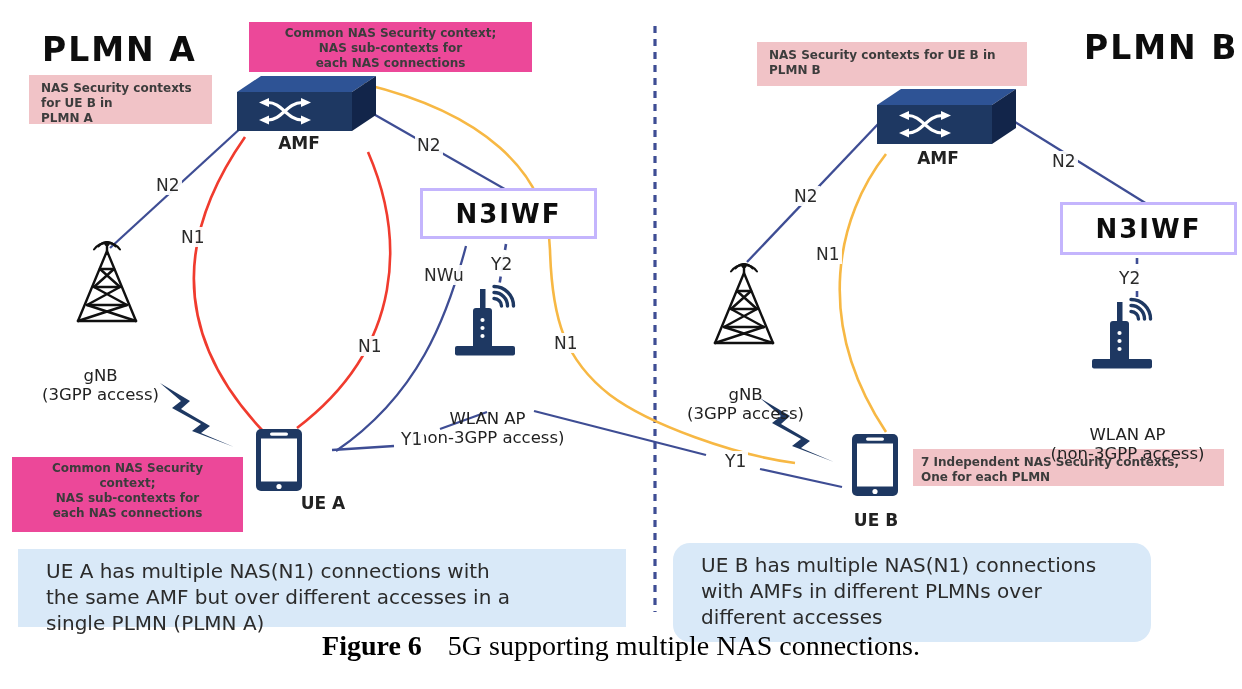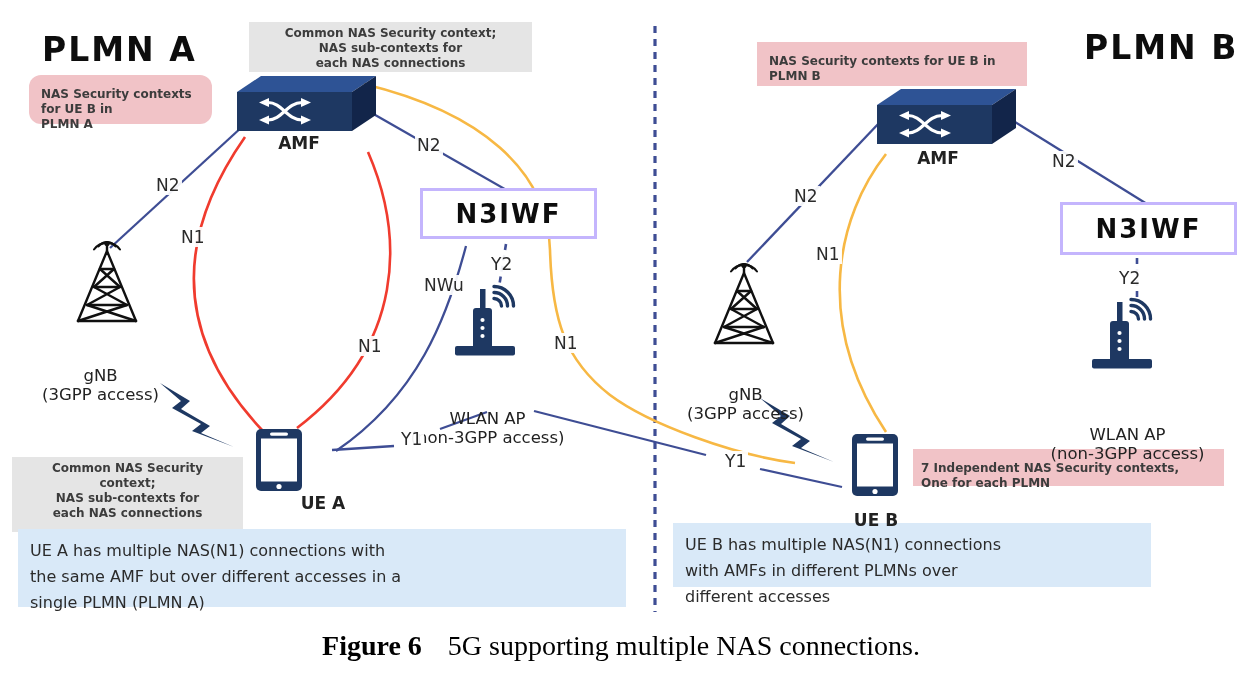--- a/index.html
+++ b/index.html
@@ -3,24 +3,24 @@
 <meta charset="utf-8">
 <style>
   html,body{margin:0;padding:0;background:#ffffff;}
   .stage{position:relative;width:1242px;height:689px;background:#ffffff;overflow:hidden;
          font-family:"DejaVu Sans","Liberation Sans",sans-serif;}
   svg.art{position:absolute;left:0;top:0;}
   .abs{position:absolute;}
   .plmn-title{font-size:33px;font-weight:bold;color:#0d0d0d;letter-spacing:2px;white-space:pre;}
   .note{font-size:12px;font-weight:bold;line-height:15px;color:#3c3c3c;white-space:pre-line;
         box-sizing:border-box;}
-  .note.green{background:#e5e5e5;text-align:center;padding:4px 6px;}
-  .note.pink{background:#f1c3c7;text-align:left;padding:12px 0 4px 12px;}
-  .summary{background:#d9e9f8;font-size:16px;line-height:26px;color:#2b2b2b;white-space:pre-line;
-           padding:9px 12px;box-sizing:border-box;}
+  .note.green{background:#ec4899;text-align:center;padding:4px 6px;}
+  .note.pink{background:#f1c3c7;text-align:left;padding:6px 0 4px 12px;}
+  .summary{background:#d9e9f8;font-size:20px;line-height:26px;color:#2b2b2b;white-space:pre-line;
+           padding:9px 28px;box-sizing:border-box;margin-top:20px;}
   .lbl{font-size:17px;color:#2b2b2b;background:rgba(255,255,255,.93);padding:0 2px;line-height:20px;}
   .node-lbl{font-size:17px;font-weight:bold;color:#222;text-align:center;white-space:pre-line;line-height:20px;}
   .node-lbl.access{font-weight:400;line-height:19px;font-size:16.5px;margin-top:40px;}
   .n3iwf{background:#ffffff;border:3px solid #c4b5fd;font-size:26px;font-weight:bold;color:#0d0d0d;
          letter-spacing:2px;display:flex;align-items:center;justify-content:center;box-sizing:border-box;}
   .caption{position:absolute;left:0;top:630px;width:1242px;text-align:center;
            font-family:"Liberation Serif","DejaVu Serif",serif;font-size:28px;color:#000;}
   .caption .cap-label{font-weight:bold;margin-right:26px;}
 </style>
 </head>
@@ -111,21 +111,21 @@
     <use href="#gnb-tower" x="709" y="259"></use>
     <use href="#wlan-ap" x="450" y="282"></use>
     <use href="#wlan-ap" x="1087" y="295"></use>
     <use href="#ue-phone" x="256" y="429"></use>
     <use href="#ue-phone" x="852" y="434"></use>
     <use href="#bolt" x="160" y="383"></use>
     <use href="#bolt" x="760" y="398"></use>
   </svg>
 
   <div class="abs plmn-title" style="left:42px;top:30px;">PLMN A</div>
-  <div class="abs note pink" style="left:29px;top:75px;width:183px;height:49px;border-radius:12px;">NAS Security contexts
+  <div class="abs note pink" style="left:29px;top:75px;width:183px;height:49px;">NAS Security contexts
 for UE B in
 PLMN A</div>
   <div class="abs note green" style="left:249px;top:22px;width:283px;height:50px;">Common NAS Security context;
 NAS sub-contexts for
 each NAS connections</div>
   <div class="abs note green" style="left:12px;top:457px;width:231px;height:75px;">Common NAS Security
 context;
 NAS sub-contexts for
 each NAS connections</div>
   <div class="abs summary" style="left:18px;top:529px;width:608px;height:78px;">UE A has multiple NAS(N1) connections with
@@ -138,30 +138,30 @@
 (3GPP access)</div>
   <div class="abs node-lbl access" style="left:395px;top:369px;width:185px;">WLAN AP
 (non-3GPP access)</div>
   <div class="abs node-lbl" style="left:249px;top:493px;width:60px;margin-left:44px;">UE A</div>
 
   <span class="abs lbl" style="left:154px;top:175px;">N2</span>
   <span class="abs lbl" style="left:415px;top:135px;">N2</span>
   <span class="abs lbl" style="left:179px;top:227px;">N1</span>
   <span class="abs lbl" style="left:356px;top:336px;">N1</span>
   <span class="abs lbl" style="left:552px;top:333px;">N1</span>
-  <span class="abs lbl" style="left:422px;top:275px;">NWu</span>
+  <span class="abs lbl" style="left:422px;top:265px;">NWu</span>
   <span class="abs lbl" style="left:489px;top:254px;">Y2</span>
   <span class="abs lbl" style="left:399px;top:429px;">Y1</span>
 
   <div class="abs plmn-title" style="left:1084px;top:28px;">PLMN B</div>
   <div class="abs note pink" style="left:757px;top:42px;width:270px;height:44px;">NAS Security contexts for UE B in
 PLMN B</div>
   <div class="abs note pink" style="left:913px;top:449px;width:311px;height:37px;padding-left:8px;">7 Independent NAS Security contexts,
 One for each PLMN</div>
-  <div class="abs summary" style="left:673px;top:523px;width:478px;height:64px;">UE B has multiple NAS(N1) connections
+  <div class="abs summary" style="left:673px;top:523px;width:478px;height:99px;border-radius:17px;">UE B has multiple NAS(N1) connections
 with AMFs in different PLMNs over
 different accesses</div>
 
   <div class="abs node-lbl" style="left:908px;top:148px;width:60px;">AMF</div>
   <div class="abs n3iwf" style="left:1060px;top:202px;width:177px;height:53px;">N3IWF</div>
   <div class="abs node-lbl access" style="left:663px;top:345px;width:165px;">gNB
 (3GPP access)</div>
   <div class="abs node-lbl access" style="left:1035px;top:385px;width:185px;">WLAN AP
 (non-3GPP access)</div>
   <div class="abs node-lbl" style="left:846px;top:510px;width:60px;">UE B</div>

